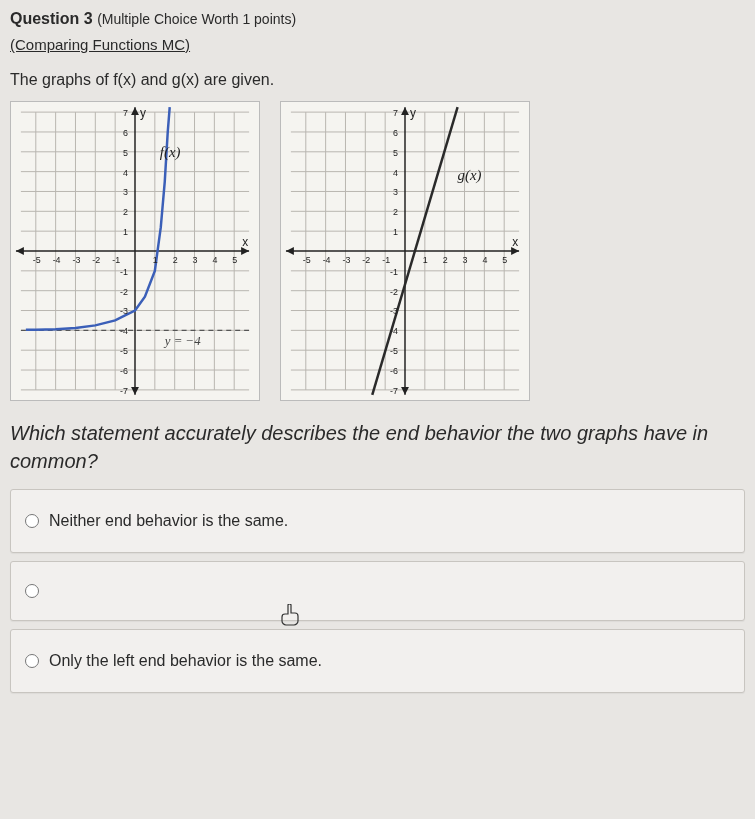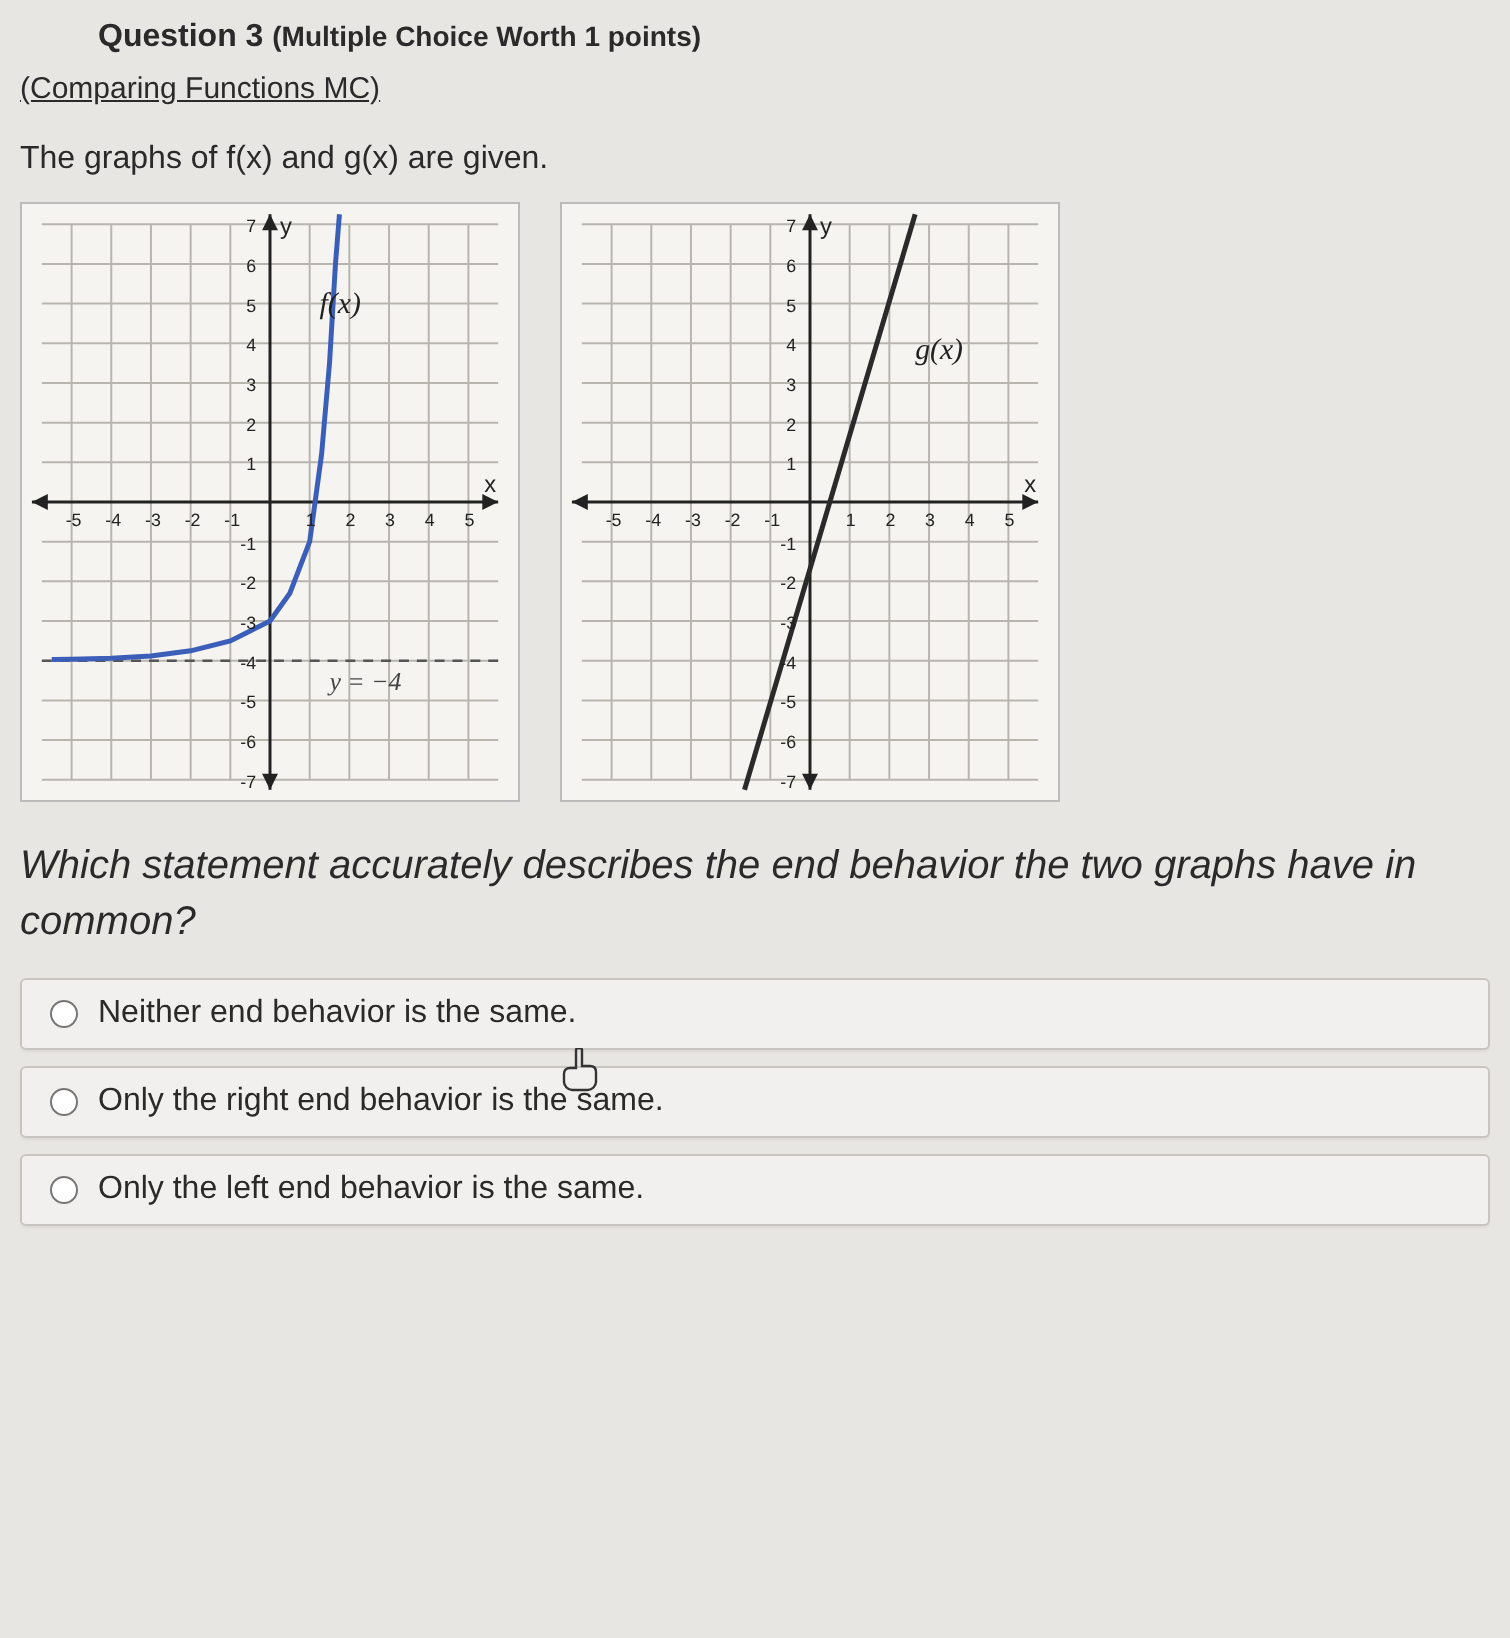--- a/index.html
+++ b/index.html
@@ -5,39 +5,39 @@
     * { margin:0; padding:0; box-sizing:border-box; }
     body {
       width:755px; height:819px;
       font-family: Arial, Helvetica, sans-serif;
       background:#e8e6e3;
       color:#2a2a2a;
       padding:10px 10px 0 10px;
       overflow:hidden;
     }
     .header { margin-bottom:6px; }
-    .qtitle { font-size:16px; font-weight:700; display:inline;margin-left:39px; }
-    .qworth { font-size:14px; display:inline;font-weight:bold; }
+    .qtitle { font-size:16px; font-weight:700; display:inline; }
+    .qworth { font-size:14px; display:inline; }
     .subtitle { font-size:15px; margin-top:8px; margin-bottom:18px;text-decoration:underline; }
     .prompt { font-size:16px; margin-bottom:12px; }
     .graphs-row { display:flex; gap:20px; margin-bottom:18px; padding-left:0; }
     .graph-box {
       width:250px; height:300px;
       background:#f5f4f0;
       border:1px solid #bbb;
       position:relative;
     }
     .graph-box svg { width:100%; height:100%; display:block; }
     .question-text { font-size:20px; margin:12px 0 14px 0; line-height:1.4;font-style:italic; }
     .options { display:flex; flex-direction:column; gap:8px; }
     .option {
       background:#f2f0ee;
       border:1px solid #c8c5c0;
       border-radius:3px;
-      padding:8px 14px;
+      padding:22px 14px;
       font-size:16px;
       display:flex;
       align-items:center;
       gap:10px;
       cursor:pointer;
       box-shadow: 0 1px 1px rgba(0,0,0,.05);
     }
     .option input[type="radio"]{
       width:14px; height:14px; cursor:pointer;
     }
@@ -222,21 +222,20 @@
 
 <div class="question-text">Which statement accurately describes the end behavior the two graphs have in common?</div>
 
 <div class="options rel">
   <label class="option">
     <input type="radio" name="ans" style="">
     <span>Neither end behavior is the same.</span>
   </label>
   <label class="option">
     <input type="radio" name="ans" style="">
-    <span>Only the right end behavior is the same.</span>
   </label>
   <label class="option">
     <input type="radio" name="ans" style="">
     <span>Only the left end behavior is the same.</span>
   </label>
   <span class="cursor-icon">
     <svg width="20" height="22" viewBox="0 0 20 22">
         <path d="M8 1 L8 10 L5 10 C3 10 2 11 2 13 L2 17 C2 19 4 21 6 21 L14 21 C16 21 18 19 18 17 L18 12 C18 10 17 9 15 9 L11 9 L11 1 C11 0 10 0 9.5 0 C9 0 8 0 8 1 Z" fill="none" stroke="#333" stroke-width="1.2"></path>
       </svg>
   </span>

